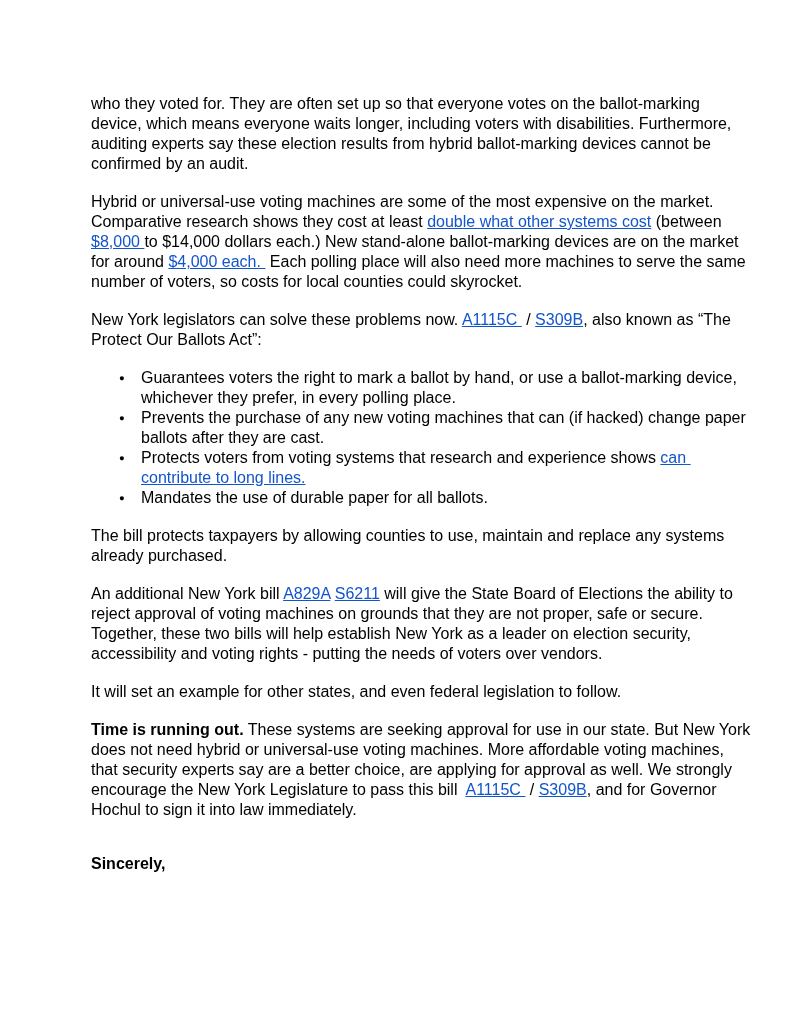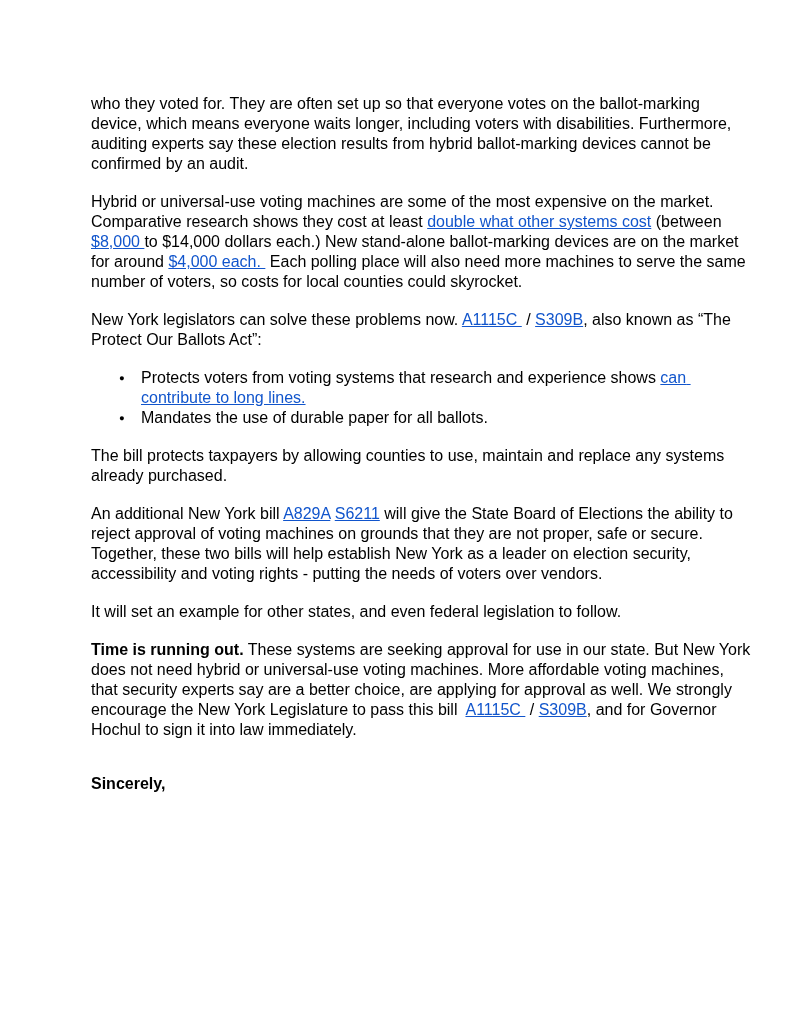--- a/index.html
+++ b/index.html
@@ -66,20 +66,22 @@
 </style>
 </head>
 <body>
 
 <div class="doc-page">
   <div class="doc-content">
     <p class="para"><span class="">who they voted for. They are often set up so that everyone votes on the ballot-marking device, which means everyone waits longer, including voters with disabilities. Furthermore, auditing experts say these election results from hybrid ballot-marking devices cannot be confirmed by an audit.</span></p>
     <p class="para"><span class="">Hybrid or universal-use voting machines are some of the most expensive on the market. Comparative research shows they cost at least </span><a href="#" class="doc-link">double what other systems cost</a><span class=""> (between </span><a href="#" class="doc-link">$8,000 </a><span class="">to $14,000 dollars each.) New stand-alone ballot-marking devices are on the market for around </span><a href="#" class="doc-link">$4,000 each. </a><span class=""> Each polling place will also need more machines to serve the same number of voters, so costs for local counties could skyrocket.</span></p>
     <p class="para"><span class="">New York legislators can solve these problems now. </span><a href="#" class="doc-link">A1115C </a><span class=""> / </span><a href="#" class="doc-link">S309B</a><span class="">, also known as “The Protect Our Ballots Act”:</span></p>
     <ul class="bullet-list">
+      <li class="bullet-item"><span class="">Guarantees voters the right to mark a ballot by hand, or use a ballot-marking device, whichever they prefer, in every polling place.</span></li>
+      <li class="bullet-item"><span class="">Prevents the purchase of any new voting machines that can (if hacked) change paper ballots after they are cast.</span></li>
       <li class="bullet-item"><span class="">Protects voters from voting systems that research and experience shows </span><a href="#" class="doc-link">can contribute to long lines.</a></li>
       <li class="bullet-item"><span class="">Mandates the use of durable paper for all ballots.</span></li>
     </ul>
     <p class="para"><span class="">The bill protects taxpayers by allowing counties to use, maintain and replace any systems already purchased.</span></p>
     <p class="para"><span class="">An additional New York bill </span><a href="#" class="doc-link">A829A</a><span class=""> </span><a href="#" class="doc-link">S6211</a><span class=""> will give the State Board of Elections the ability to reject approval of voting machines on grounds that they are not proper, safe or secure. Together, these two bills will help establish New York as a leader on election security, accessibility and voting rights - putting the needs of voters over vendors.</span></p>
     <p class="para"><span class="">It will set an example for other states, and even federal legislation to follow.</span></p>
     <p class="para"><span class="bold">Time is running out.</span><span class=""> These systems are seeking approval for use in our state. But New York does not need hybrid or universal-use voting machines. More affordable voting machines, that security experts say are a better choice, are applying for approval as well. We strongly encourage the New York Legislature to pass this bill  </span><a href="#" class="doc-link">A1115C </a><span class=""> / </span><a href="#" class="doc-link">S309B</a><span class="">, and for Governor Hochul to sign it into law immediately.</span></p>
     <p class="para closing"><span class="">Sincerely,</span></p>
   </div>
 </div>

